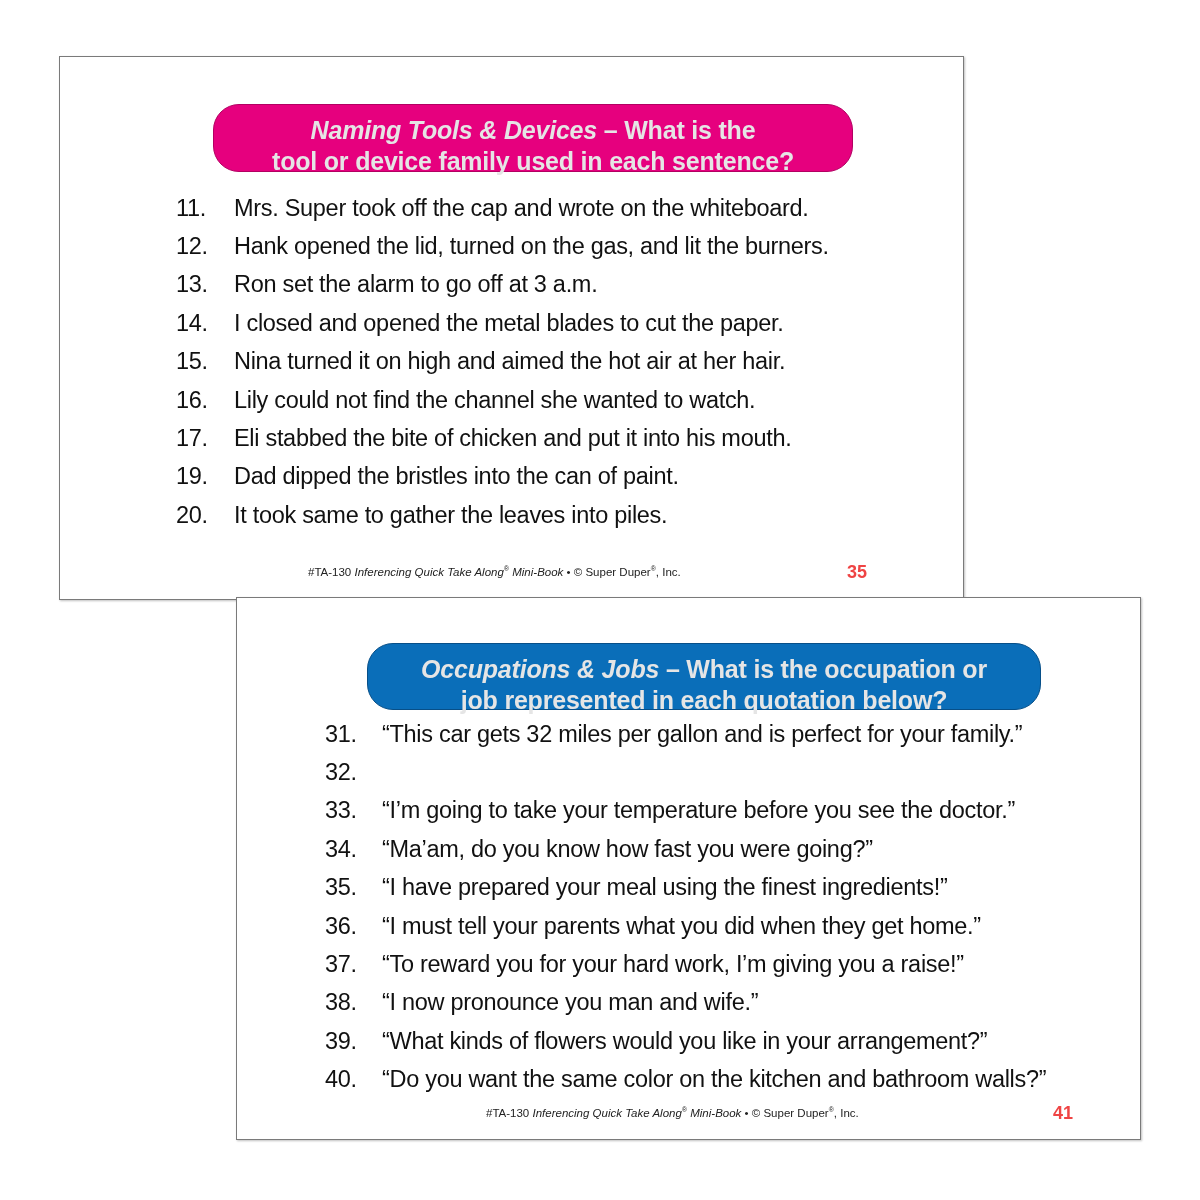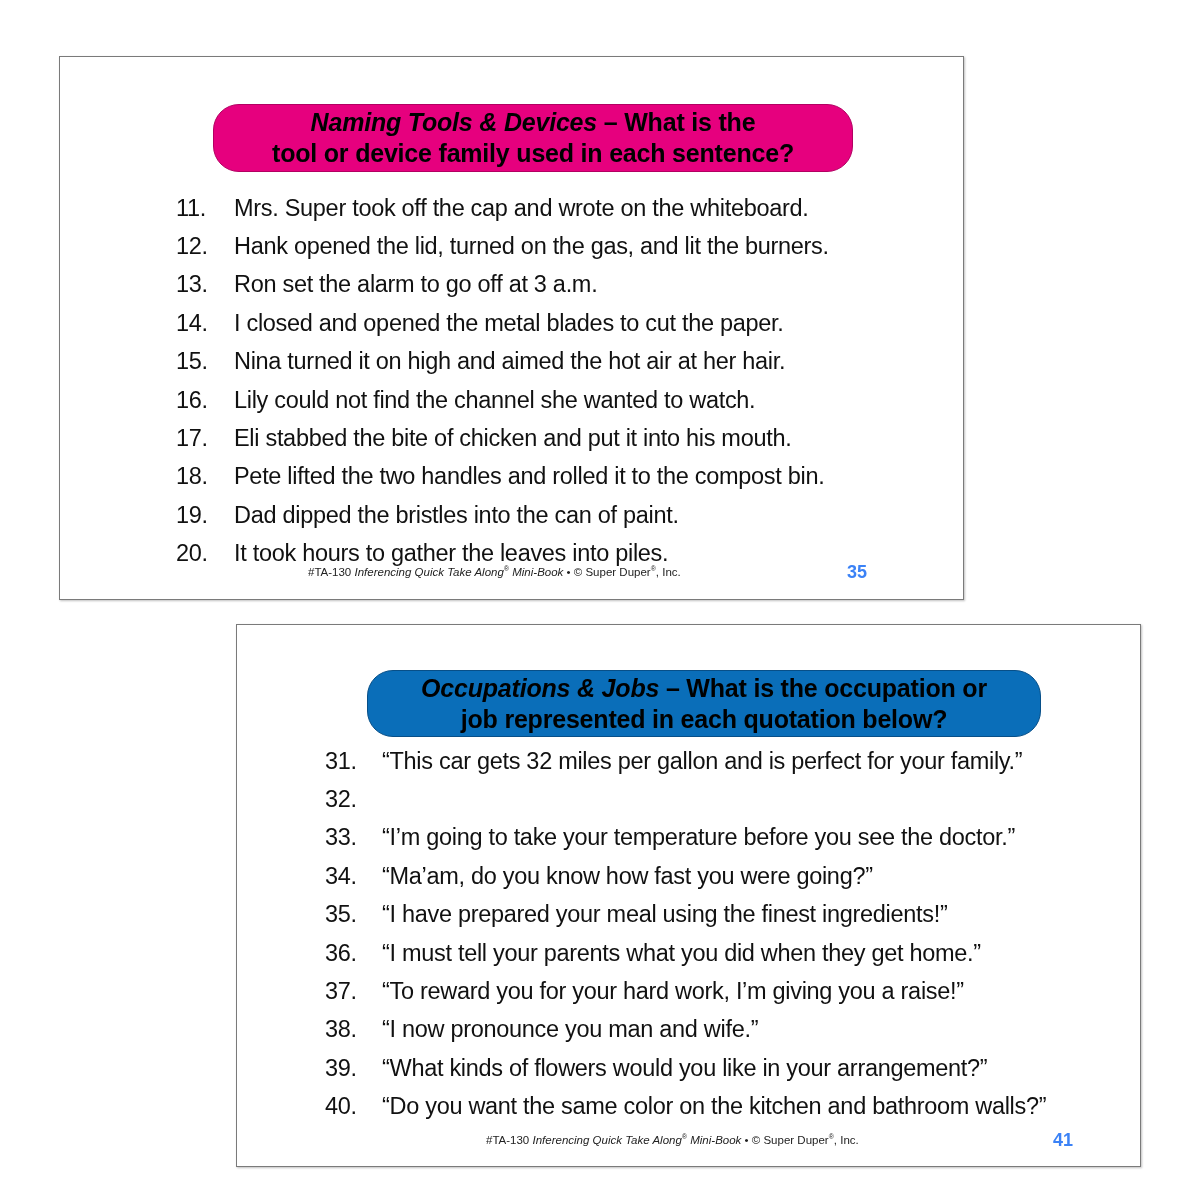--- a/index.html
+++ b/index.html
@@ -16,32 +16,32 @@
       color: #111111;
     }
     .card {
       position: absolute;
       background: #ffffff;
       border: 1.5px solid #7a7a7a;
       box-sizing: border-box;
       box-shadow: 1px 1px 2px rgba(0,0,0,0.25);
     }
     #card-1 { left: 59px; top: 56px; width: 905px; height: 544px; z-index: 1; }
-    #card-2 { left: 236px; top: 624px; width: 905px; height: 543px; z-index: 2; }
+    #card-2 { left: 236px; top: 597px; width: 905px; height: 543px; z-index: 2; }
 
     .banner {
       position: absolute;
       border-radius: 26px;
-      color: #000000;
+      color: #e5e5e5;
       text-align: center;
       font-weight: bold;
       font-size: 25px;
       line-height: 31px;
       box-sizing: border-box;
-      padding-top: 2px;
+      padding-top: 10px;
       letter-spacing: -0.2px;
     }
     .banner .em { font-style: italic; }
     #card-1 .banner {
       left: 153px; top: 47px; width: 640px; height: 68px;
       background: #e6007e;
       border: 1.5px solid #b30062;
     }
     #card-2 .banner {
       left: 130px; top: 45px; width: 674px; height: 67px;
@@ -79,21 +79,21 @@
       white-space: nowrap;
     }
     .footer .title-it { font-style: italic; }
     .footer sup { font-size: 7px; }
     #card-1 .footer { left: 248px; top: 508px; }
     #card-2 .footer { left: 249px; top: 508px; }
     .page-num {
       position: absolute;
       font-size: 18px;
       font-weight: bold;
-      color: #3b82f6;
+      color: #ef4444;
     }
     #card-1 .page-num { left: 787px; top: 505px; }
     #card-2 .page-num { left: 816px; top: 505px; }
   </style>
 </head>
 <body>
 
 <div class="card" id="card-1">
   <div class="banner">
     <span class="em">Naming Tools &amp; Devices</span><span> – What is the</span><br>
@@ -123,30 +123,26 @@
       </li>
     <li class="item">
         <span class="num">16.</span>
         <span>Lily could not find the channel she wanted to watch.</span>
       </li>
     <li class="item">
         <span class="num">17.</span>
         <span>Eli stabbed the bite of chicken and put it into his mouth.</span>
       </li>
     <li class="item">
-        <span class="num">18.</span>
-        <span>Pete lifted the two handles and rolled it to the compost bin.</span>
-      </li>
-    <li class="item">
         <span class="num">19.</span>
         <span>Dad dipped the bristles into the can of paint.</span>
       </li>
     <li class="item">
         <span class="num">20.</span>
-        <span>It took hours to gather the leaves into piles.</span>
+        <span>It took same to gather the leaves into piles.</span>
       </li>
   </ul>
 
   <div class="footer">
     <span>#TA-130</span>
     <span class="title-it"><span>Inferencing Quick Take Along</span><sup>®</sup><span> Mini-Book</span></span><span> • </span><span><span>© Super Duper</span><sup>®</sup><span>, Inc.</span></span>
   </div>
   <div class="page-num">35</div>
 </div>
 

